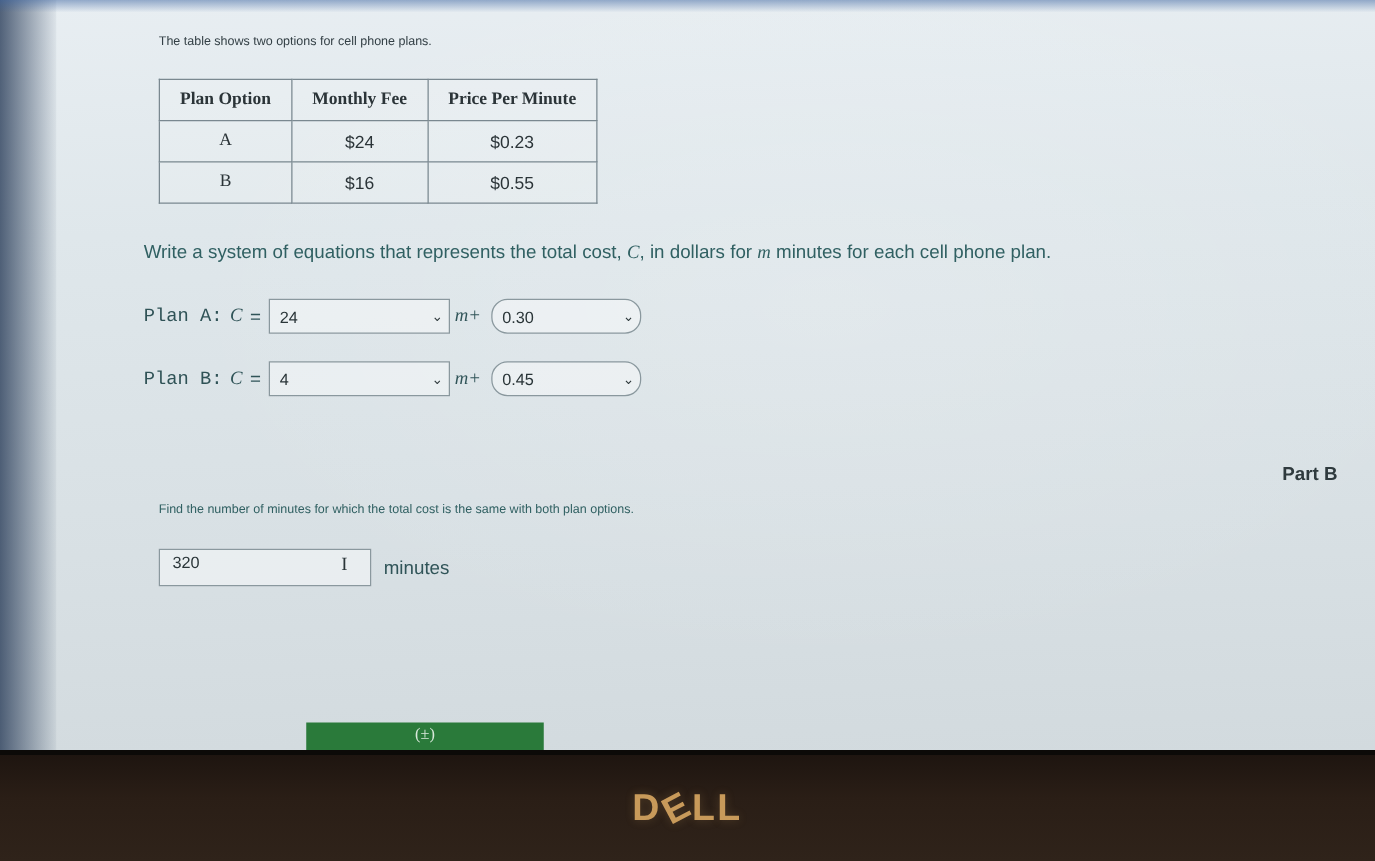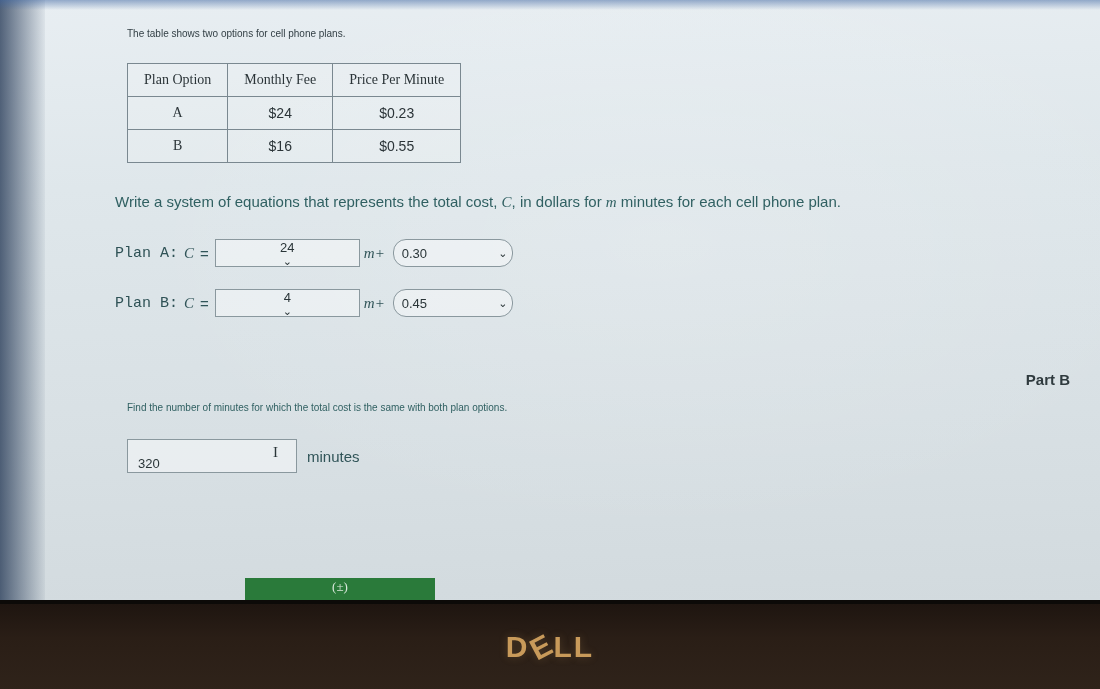--- a/index.html
+++ b/index.html
@@ -53,21 +53,21 @@
     background: rgba(255,255,255,0.15);
   }
   table.data th, table.data td {
     border: 1px solid #7a8890;
     padding: 8px 16px;
     font-size: 14px;
     text-align: center;
     color: #2b3438;
   }
   table.data th {
-    font-weight: normal;
+    font-weight: bold;
     font-family: "Times New Roman", serif;
   }
   table.data td.opt {
     font-family: "Times New Roman", serif;
     font-weight: 500;
   }
   .prompt {
     font-size: 15px;
     color: #306062;
     margin-left: 40px;
@@ -92,21 +92,21 @@
   }
   .field {
     display: inline-flex;
     align-items: center;
     border: 1px solid #8a989e;
     background: rgba(255,255,255,0.4);
     height: 28px;
     font-size: 13px;
     color: #2a3538;
   }
-  .field.wide { width: 145px; flex-direction: column; }
+  .field.wide { width: 145px; }
   .field.med { width: 120px; border-radius: 13px; }
   .field .val {
     flex: 1;
     padding: 0 8px;
     text-align: left;
   }
   .field .caret {
     width: 18px;
     text-align: center;
     font-size: 11px;
@@ -139,21 +139,21 @@
     align-items: center;
     gap: 10px;
     font-size: 15px;
     color: #305458;
   }
   .text-input {
     border: 1px solid #8a989e;
     background: rgba(255,255,255,0.45);
     height: 30px;
     width: 170px;
-    padding: 16px 10px;
+    padding: 2px 10px;
     font-size: 13px;
     color: #2a3538;
     position: relative;
   }
   .cursor-caret {
     position: absolute;
     right: 18px; top: 4px;
     font-size: 15px;
     color: #2a3538;
     font-family: "Times New Roman", serif;

